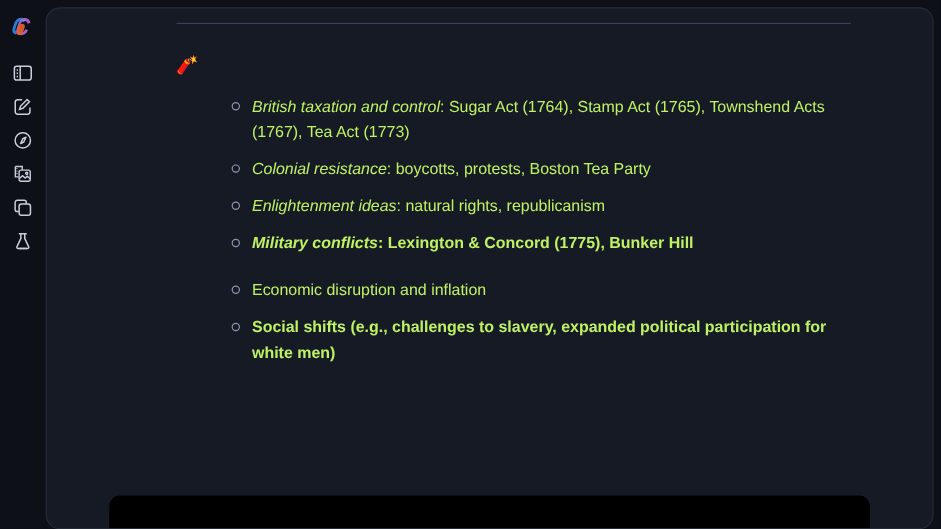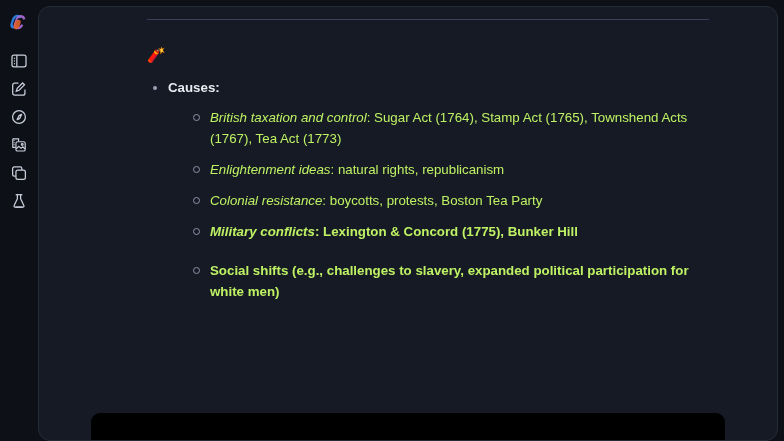--- a/index.html
+++ b/index.html
@@ -246,31 +246,31 @@
     <div class="doc">
 
       <div class="divider top"></div>
 
       <h2 class="section-heading first">
         <span class="emoji">🧨</span>
       </h2>
 
       <ul class="lvl1">
         <li>
-          <div class="li1-label">Causes:</div>
           <ul class="lvl2">
             <li><em>British taxation and control</em><span>: Sugar Act (1764), Stamp Act (1765), Townshend Acts (1767), Tea Act (1773)</span></li>
+            <li><em>Colonial resistance</em><span>: boycotts, protests, Boston Tea Party</span></li>
             <li><em>Enlightenment ideas</em><span>: natural rights, republicanism</span></li>
-            <li><em>Colonial resistance</em><span>: boycotts, protests, Boston Tea Party</span></li>
             <li><em>Military conflicts</em><span>: Lexington &amp; Concord (1775), Bunker Hill</span></li>
           </ul>
         </li>
 
         <li class="effects-block">
           <ul class="lvl2">
+            <li><span>Economic disruption and inflation</span></li>
             <li><span>Social shifts (e.g., challenges to slavery, expanded political participation for white men)</span></li>
           </ul>
         </li>
       </ul>
 
     </div>
 
     <div class="media-block"></div>
   </div>
 

